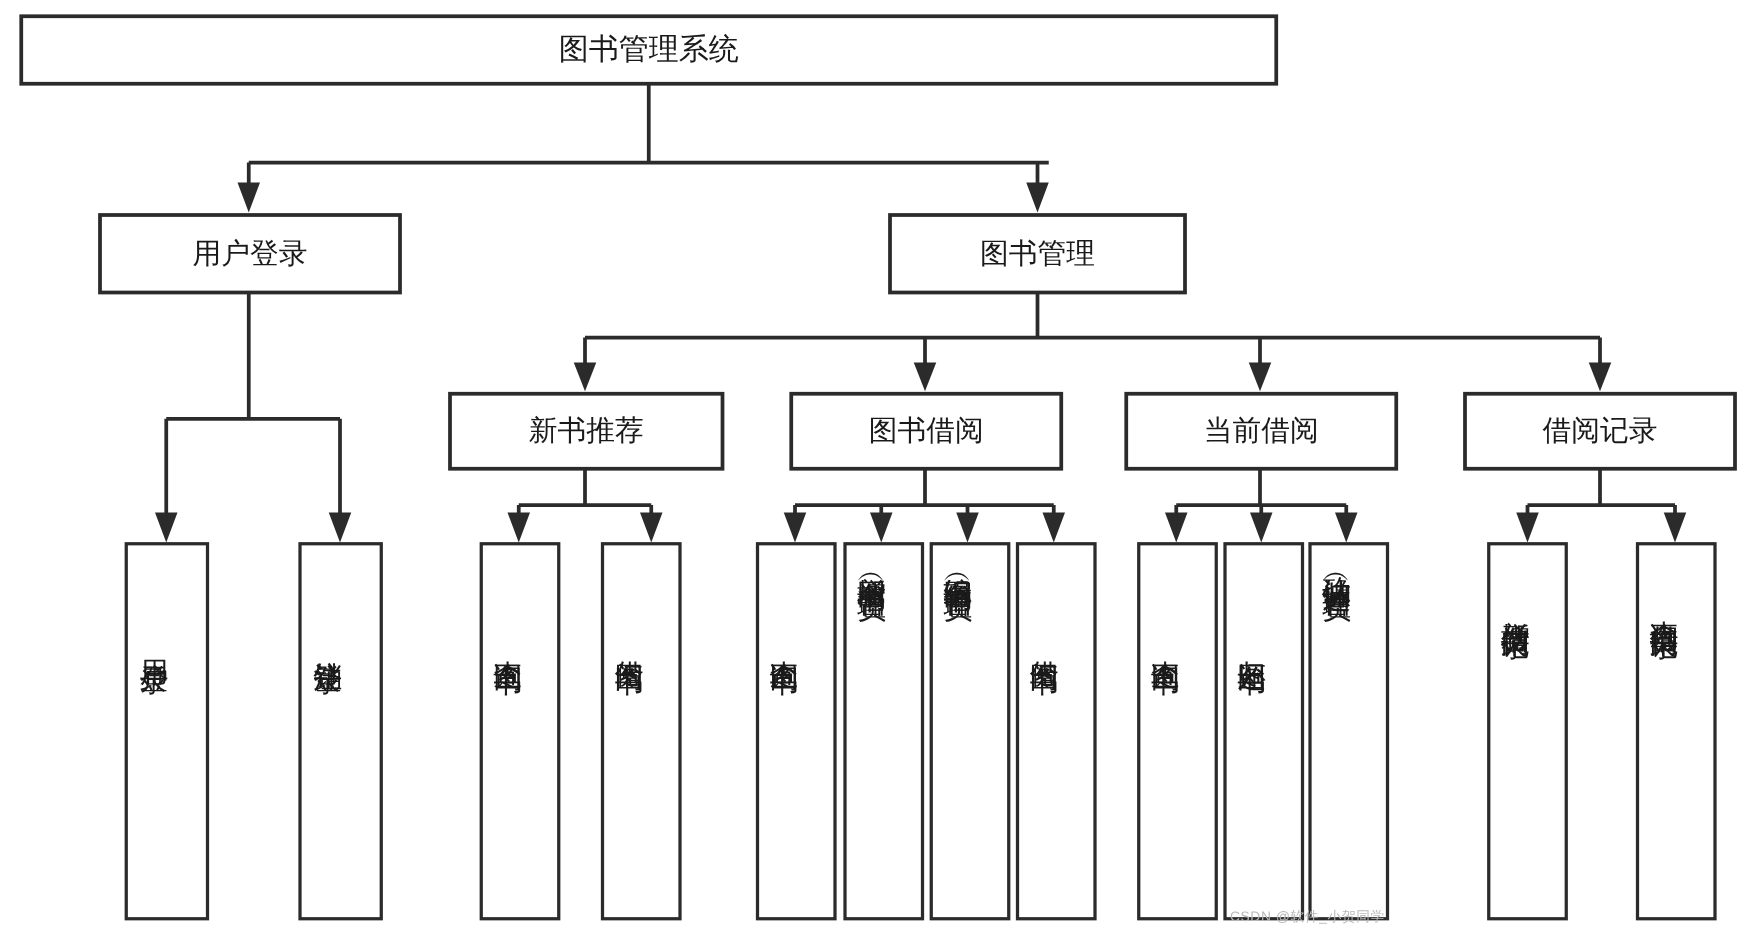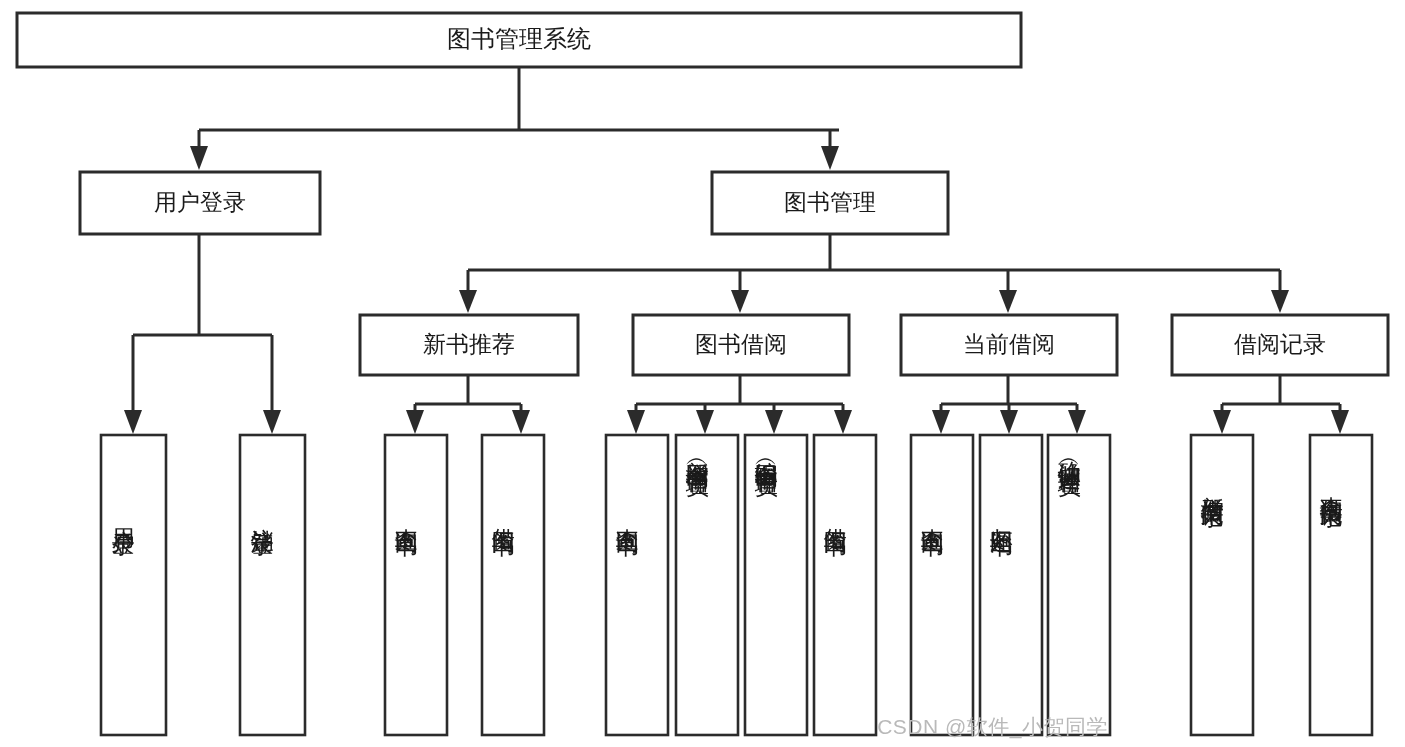--- a/index.html
+++ b/index.html
@@ -74,21 +74,21 @@
     letter-spacing: 2px;
     white-space: nowrap;
     text-align: start;
     pointer-events: none;
   }
   .watermark {
     position: absolute;
     right: 8px;
     bottom: 6px;
     font-family: "Liberation Sans", "DejaVu Sans", sans-serif;
-    font-size: 21px;
+    font-size: 11px;
     color: #b9b9b9;
     letter-spacing: 0.5px;
     white-space: nowrap;
   }
 </style>
 </head>
 <body>
 
 <div id="diagram-root">
 

